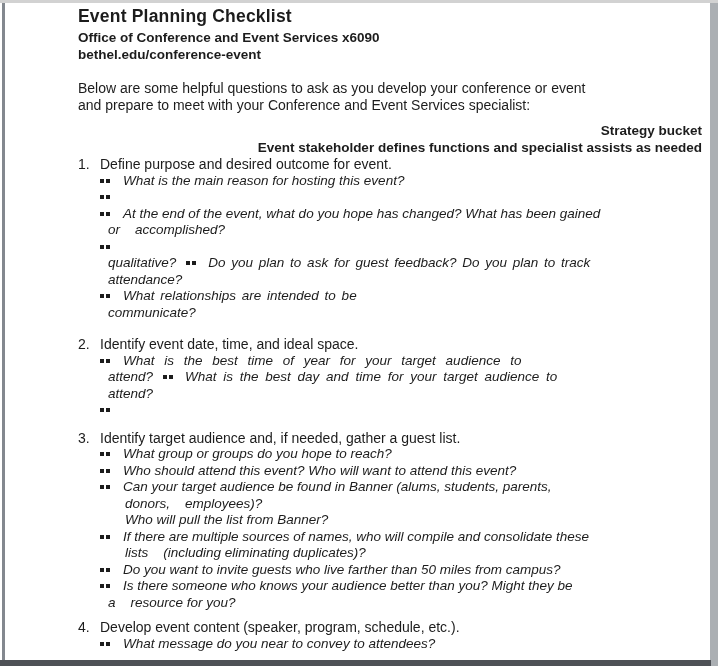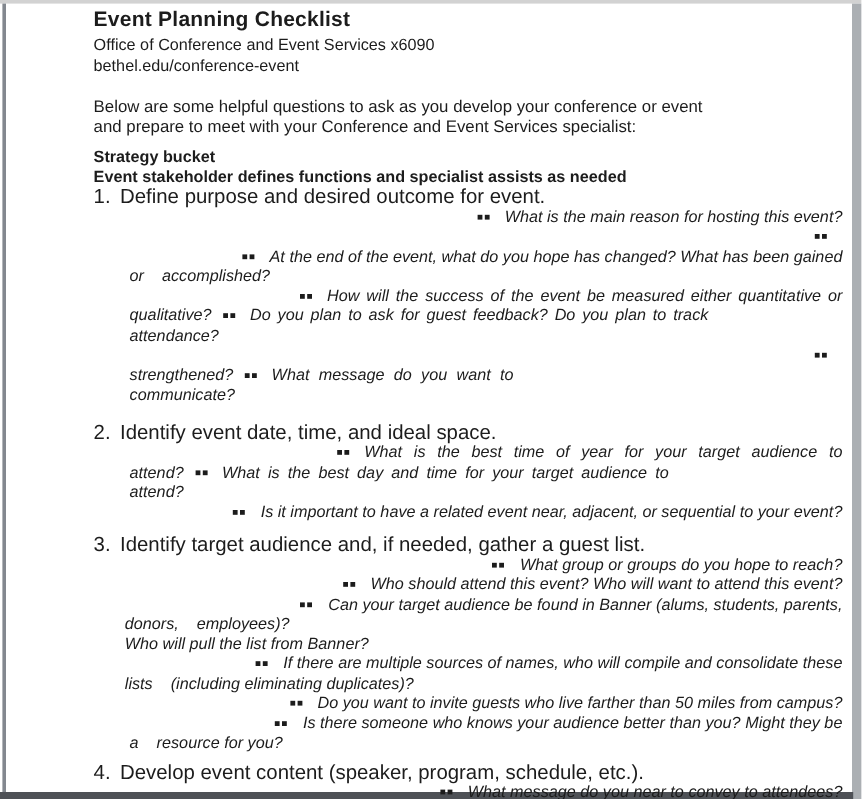--- a/index.html
+++ b/index.html
@@ -17,41 +17,41 @@
   .edge-left   { left: 2px; top: 3px; width: 3px; height: 663px; background: #83888f; }
   .edge-right  { right: 0; top: 3px; width: 8px; height: 663px; background: #abafb3; }
   .edge-bottom { left: 0; bottom: 0; width: 711px; height: 6px; background: #4e5156; }
 
   .content { position: absolute; left: 78px; top: 5px; right: 16px; }
 
   .doc-title {
     font-size: 17.5px; font-weight: bold; line-height: 22px;
     letter-spacing: 0.2px; margin-bottom: 3px;
   }
-  .doc-sub { font-size: 13.5px; line-height: 16.5px; }
+  .doc-sub { font-size: 13.5px; line-height: 16.5px; font-weight: bold; }
   .intro { margin-top: 17px; }
   .intro .line { font-size: 14px; line-height: 16.5px; }
   .strategy { margin-top: 10px; }
-  .strategy .heading { font-size: 13.5px; line-height: 16.5px; font-weight: bold; }
+  .strategy .heading { font-size: 13.5px; line-height: 16.5px; font-weight: bold; text-align: right; }
 
   .item { margin-top: 0; }
   .item:nth-child(2) { margin-top: 15px; }
   .item:nth-child(3) { margin-top: 11px; }
   .item:nth-child(4) { margin-top: 8px; }
 
-  .item-head { font-size: 17px; line-height: 16.5px; }
+  .item-head { font-size: 14px; line-height: 16.5px; }
   .item-num { display: inline-block; width: 22px; }
 
   .q-line {
     font-size: 13.5px; line-height: 16.5px;
     font-style: italic; white-space: pre-wrap;
   }
-  .ind-bullet { margin-left: 22px; text-align: right; }
+  .ind-bullet { margin-left: 22px; }
   .ind-cont   { margin-left: 30px; }
-  .ind-text   { margin-left: 26px; }
+  .ind-text   { margin-left: 47px; }
 
   .bullet-marker { display: inline-block; font-style: normal; margin-right: 13px; }
   .bullet-marker.inline { margin: 0 12px 0 10px; }
   .bullet-marker .sq {
     display: inline-block; width: 4px; height: 4px;
     background: #1c1c1c; margin-right: 2px; vertical-align: 2px;
   }
   .bullet-marker .sq:last-child { margin-right: 0; }
 </style>
 </head>
@@ -77,33 +77,32 @@
     <div class="heading">Event stakeholder defines functions and specialist assists as needed</div>
   </div>
 
   <div>
       <div class="item">
         <div class="item-head"><span class="item-num">1.</span><span>Define purpose and desired outcome for event.</span></div>
         <div class="q-line ind-bullet"><span class="bullet-marker"><i class="sq"></i><i class="sq"></i></span><span>What is the main reason for hosting this event?</span></div>
         <div class="q-line ind-bullet"><span class="bullet-marker"><i class="sq"></i><i class="sq"></i></span></div>
         <div class="q-line ind-bullet"><span class="bullet-marker"><i class="sq"></i><i class="sq"></i></span><span>At the end of the event, what do you hope has changed? What has been gained</span></div>
         <div class="q-line ind-cont"><span>or    accomplished?</span></div>
-        <div class="q-line ind-bullet" style="word-spacing: 2px;"><span class="bullet-marker"><i class="sq"></i><i class="sq"></i></span><span>How will the success of the event be measured either quantitative or</span></div>
+        <div class="q-line ind-bullet" style="word-spacing: 2px;"><span class="bullet-marker"><i class="sq"></i><i class="sq"></i></span></div>
         <div class="q-line ind-cont" style="word-spacing: 2px;"><span>qualitative?</span><span class="bullet-marker inline"><i class="sq"></i><i class="sq"></i></span><span>Do you plan to ask for guest feedback? Do you plan to track</span></div>
         <div class="q-line ind-cont"><span>attendance?</span></div>
-        <div class="q-line ind-bullet" style="word-spacing: 2px;"><span class="bullet-marker"><i class="sq"></i><i class="sq"></i></span></div>
-        <div class="q-line ind-cont" style="word-spacing: 4px;"><span>strengthened?</span><span class="bullet-marker inline"><i class="sq"></i><i class="sq"></i></span><span>What message do you want to</span></div>
+        <div class="q-line ind-bullet" style="word-spacing: 2px;"><span class="bullet-marker"><i class="sq"></i><i class="sq"></i></span><span>What relationships are intended to be</span></div>
         <div class="q-line ind-cont"><span>communicate?</span></div>
       </div>
       <div class="item">
         <div class="item-head"><span class="item-num">2.</span><span>Identify event date, time, and ideal space.</span></div>
         <div class="q-line ind-bullet" style="word-spacing: 6px;"><span class="bullet-marker"><i class="sq"></i><i class="sq"></i></span><span>What is the best time of year for your target audience to</span></div>
         <div class="q-line ind-cont" style="word-spacing: 3px;"><span>attend?</span><span class="bullet-marker inline"><i class="sq"></i><i class="sq"></i></span><span>What is the best day and time for your target audience to</span></div>
         <div class="q-line ind-cont"><span>attend?</span></div>
-        <div class="q-line ind-bullet"><span class="bullet-marker"><i class="sq"></i><i class="sq"></i></span><span>Is it important to have a related event near, adjacent, or sequential to your event?</span></div>
+        <div class="q-line ind-bullet"><span class="bullet-marker"><i class="sq"></i><i class="sq"></i></span></div>
       </div>
       <div class="item">
         <div class="item-head"><span class="item-num">3.</span><span>Identify target audience and, if needed, gather a guest list.</span></div>
         <div class="q-line ind-bullet"><span class="bullet-marker"><i class="sq"></i><i class="sq"></i></span><span>What group or groups do you hope to reach?</span></div>
         <div class="q-line ind-bullet"><span class="bullet-marker"><i class="sq"></i><i class="sq"></i></span><span>Who should attend this event? Who will want to attend this event?</span></div>
         <div class="q-line ind-bullet"><span class="bullet-marker"><i class="sq"></i><i class="sq"></i></span><span>Can your target audience be found in Banner (alums, students, parents,</span></div>
         <div class="q-line ind-text"><span>donors,    employees)?</span></div>
         <div class="q-line ind-text"><span>Who will pull the list from Banner?</span></div>
         <div class="q-line ind-bullet"><span class="bullet-marker"><i class="sq"></i><i class="sq"></i></span><span>If there are multiple sources of names, who will compile and consolidate these</span></div>
         <div class="q-line ind-text"><span>lists    (including eliminating duplicates)?</span></div>

